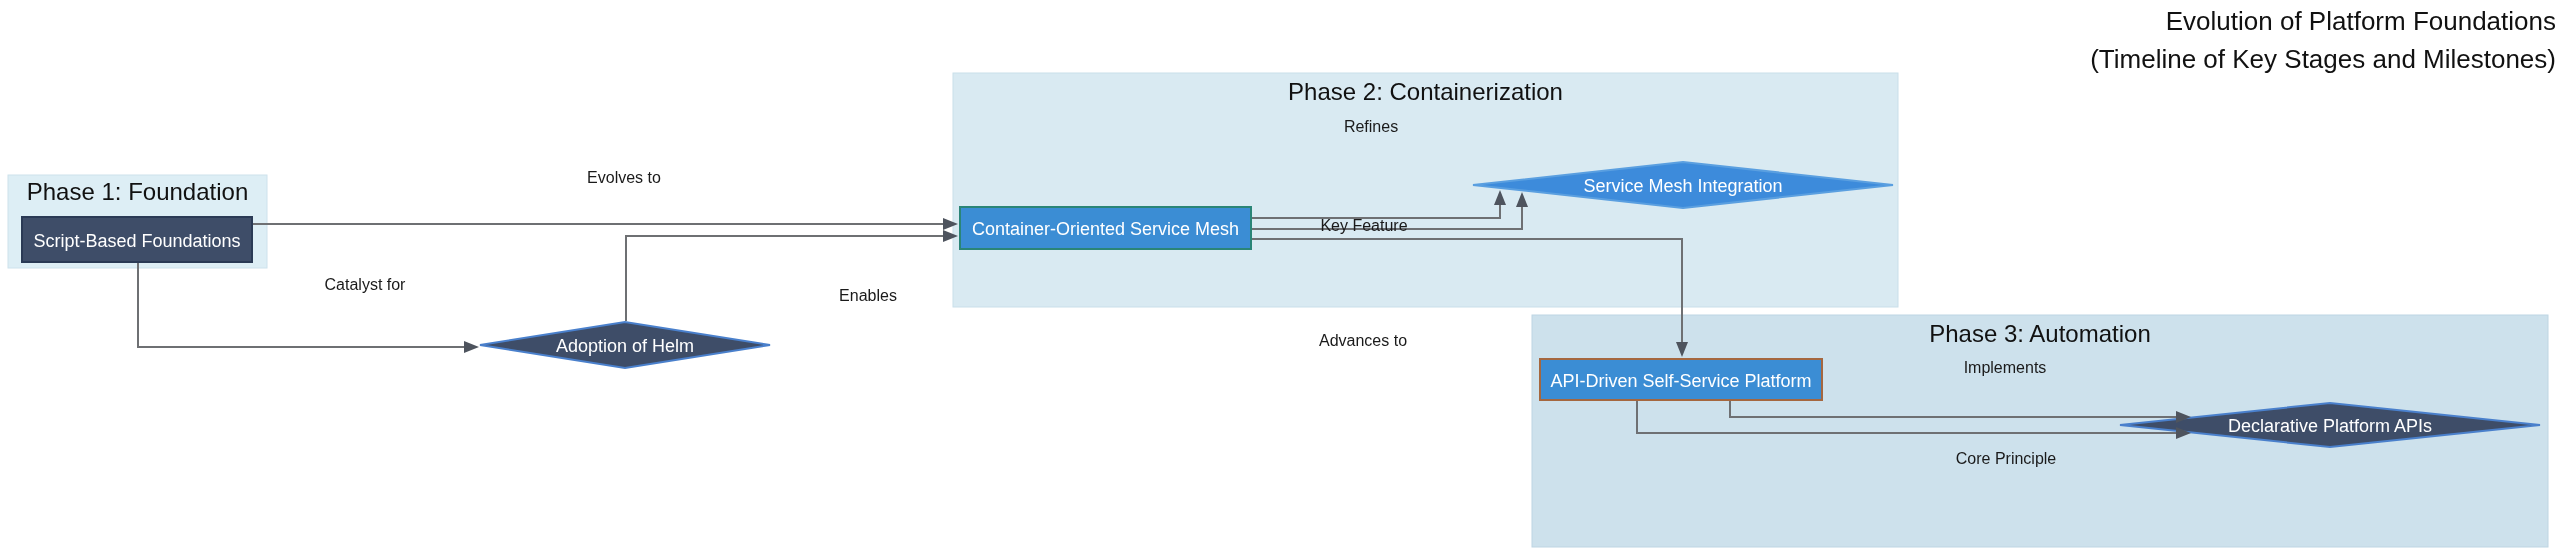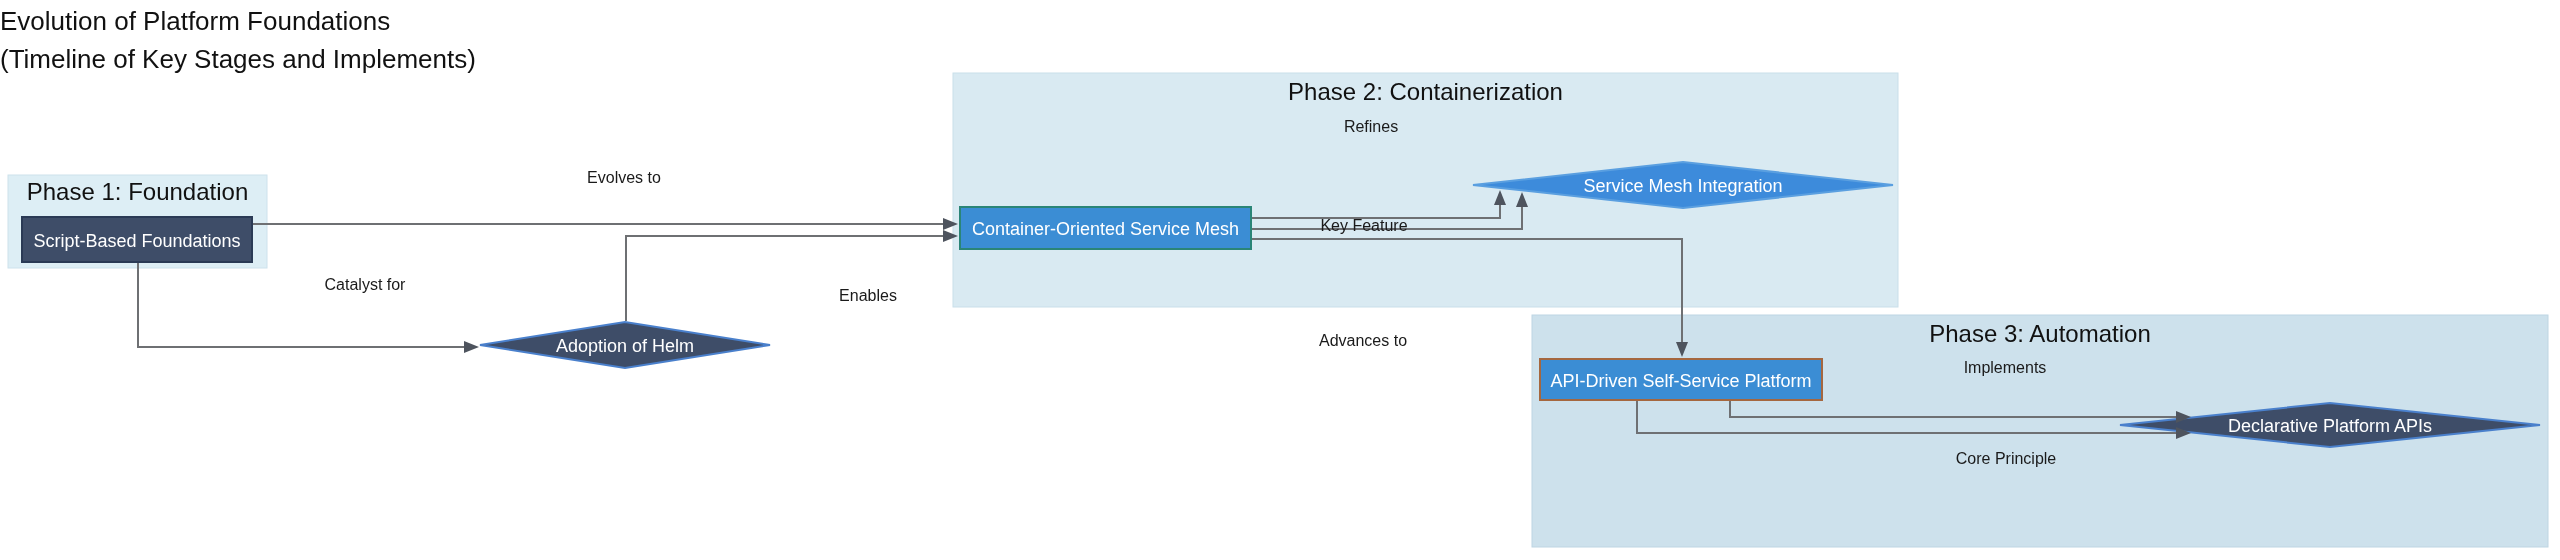--- a/index.html
+++ b/index.html
@@ -8,21 +8,21 @@
     width:2560px;height:560px;
     background:#ffffff;
     font-family:"Liberation Sans", sans-serif;
     overflow:hidden;
   }
   #diagram-svg{position:absolute;left:0;top:0;}
   #main-title{
     position:absolute;
     left:0; top:2px;
     width:2556px;
-    text-align:left;
+    text-align:right;
     color:#111111;
     font-size:26px;
     line-height:38px;
   }
   .cluster-title-svg{
     font-family:"Liberation Sans", sans-serif;
     font-size:24px;
     fill:#111111;
   }
   .node-label-svg{
@@ -79,15 +79,15 @@
       <text x="365" y="284" text-anchor="middle" dominant-baseline="central" class="edge-label-svg">Catalyst for</text>
       <text x="868" y="295" text-anchor="middle" dominant-baseline="central" class="edge-label-svg">Enables</text>
       <text x="1364" y="225" text-anchor="middle" dominant-baseline="central" class="edge-label-svg">Key Feature</text>
       <text x="1371" y="126" text-anchor="middle" dominant-baseline="central" class="edge-label-svg">Refines</text>
       <text x="1363" y="340" text-anchor="middle" dominant-baseline="central" class="edge-label-svg">Advances to</text>
       <text x="2005" y="367" text-anchor="middle" dominant-baseline="central" class="edge-label-svg">Implements</text>
       <text x="2006" y="458" text-anchor="middle" dominant-baseline="central" class="edge-label-svg">Core Principle</text>
     </svg>
   <div id="main-title">
     <div>Evolution of Platform Foundations</div>
-    <div>(Timeline of Key Stages and Implements)</div>
+    <div>(Timeline of Key Stages and Milestones)</div>
   </div>
 </div>
 
 </body></html>

